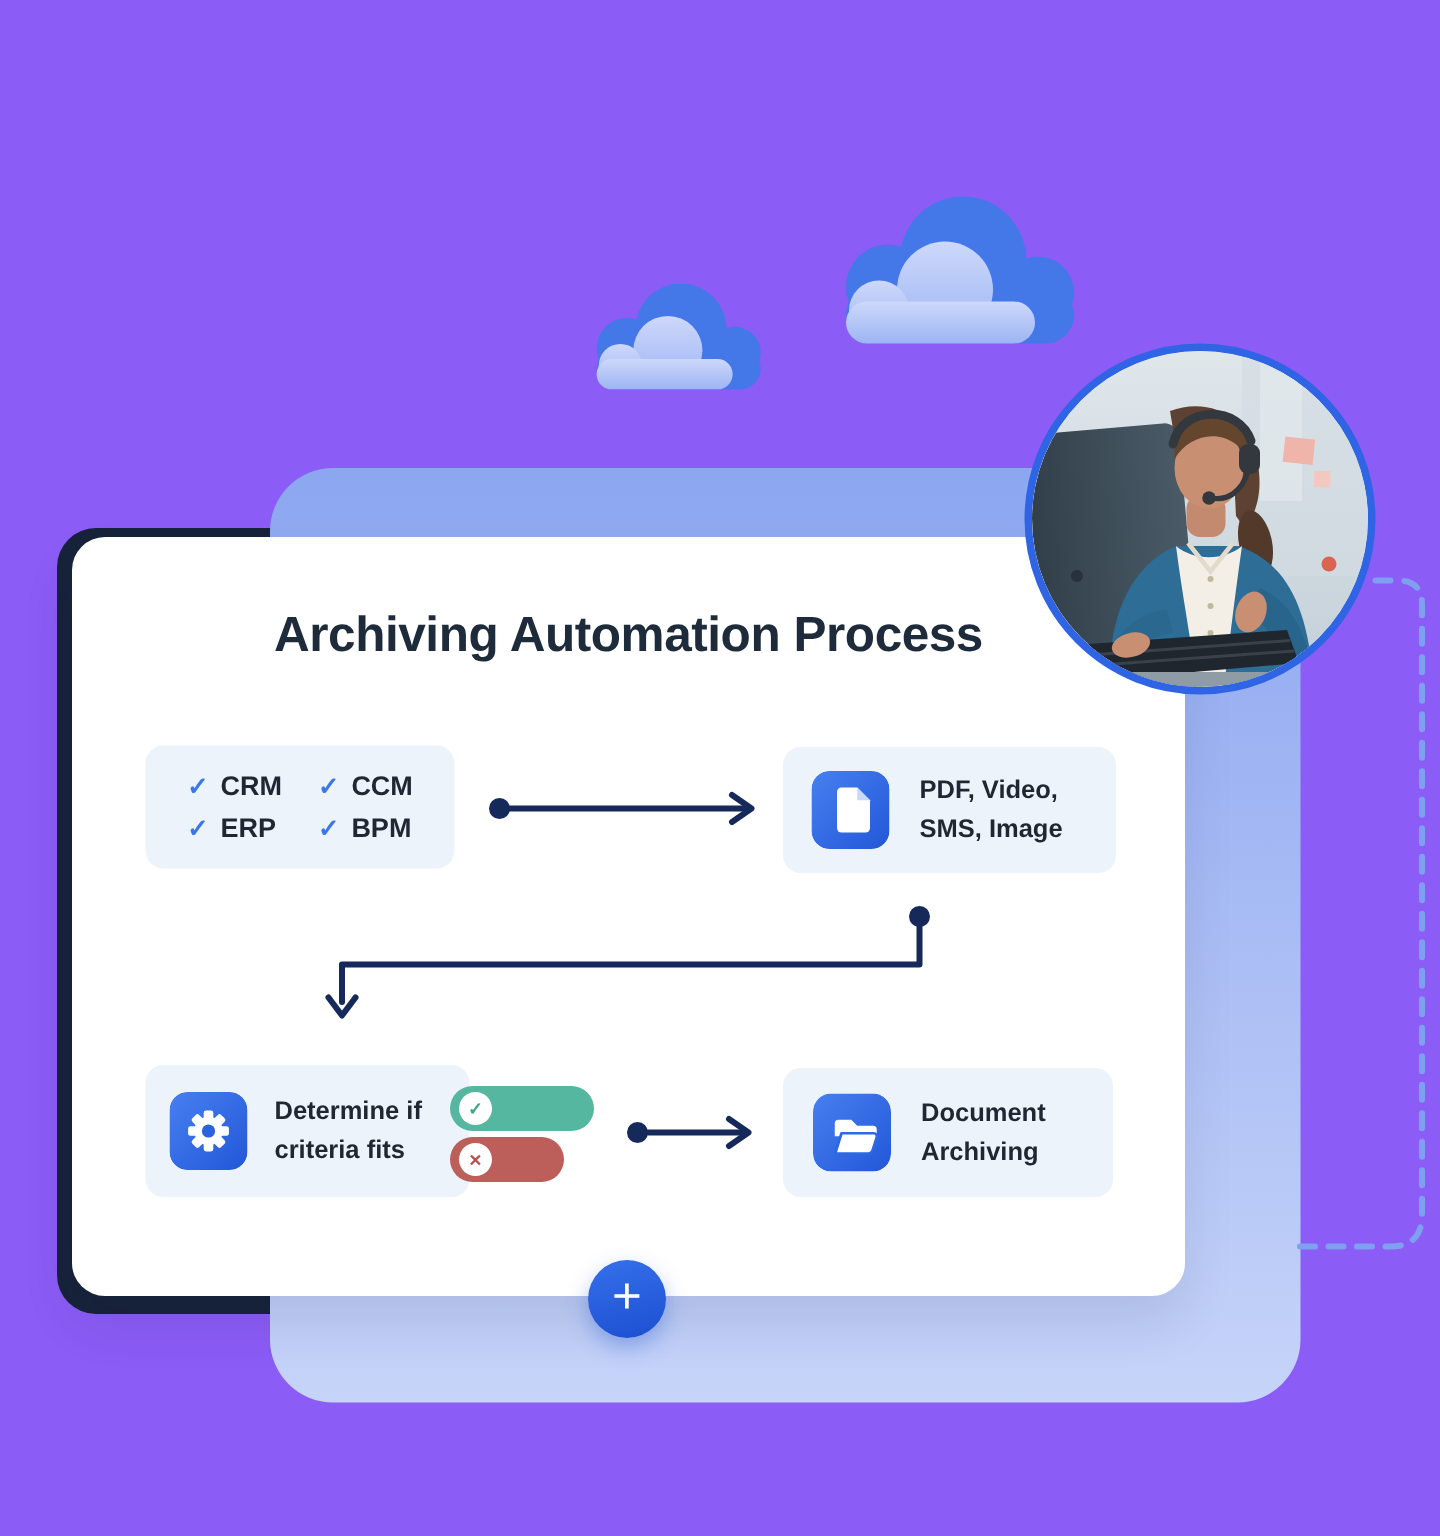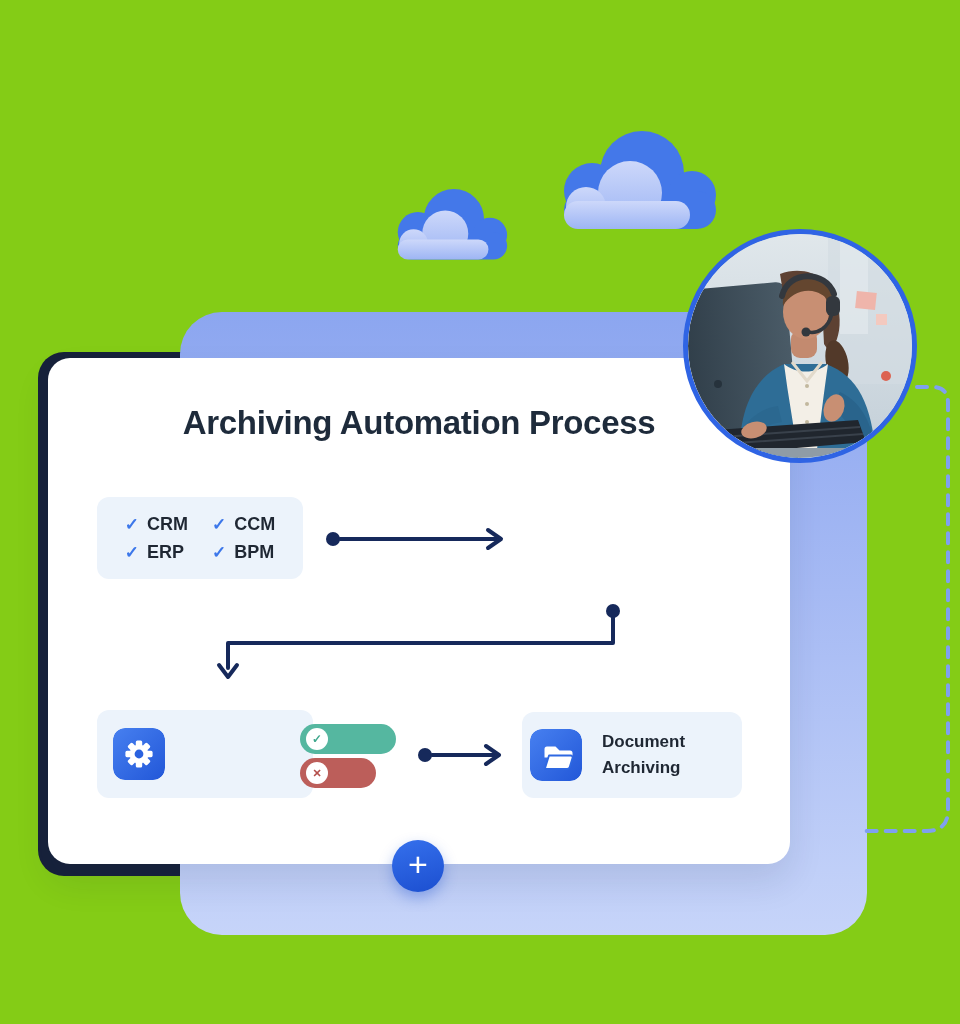--- a/index.html
+++ b/index.html
@@ -1,18 +1,18 @@
 <!DOCTYPE html>
 <html><head>
 <meta charset="utf-8">
 <style>
   * { margin:0; padding:0; box-sizing:border-box; }
   html,body { background:#fff; }
   body { font-family:"Liberation Sans", sans-serif; }
-  .stage { position:relative; width:960px; height:1024px; margin:0 auto; background:#84cc16; overflow:hidden; }
+  .stage { position:relative; width:960px; height:1024px; margin:0 auto; background:#8b5cf6; overflow:hidden; }
 
   
   .cloud { position:absolute; }
   .cloud-big { left:556px; top:131px; width:164px; height:100px; }
   .cloud-small { left:392px; top:189px; width:118px; height:72px; }
 
   
   .navy-card { position:absolute; left:38px; top:352px; width:750px; height:524px; border-radius:26px; background:#17223B; }
   .peri-panel { position:absolute; left:180px; top:312px; width:687px; height:623px; border-radius:42px;
                 background:linear-gradient(180deg,#8CA6F0 0%, #A6BAF4 45%, #C6D4F9 100%); }
@@ -24,21 +24,21 @@
 
   
   .node { position:absolute; background:#ECF3FB; border-radius:12px; display:flex; align-items:center; }
   .node-sources { left:97px; top:497px; width:206px; height:82px; justify-content:center; }
   .src-grid { display:grid; grid-template-columns:auto auto; column-gap:24px; row-gap:7px; }
   .src-item { display:flex; align-items:center; gap:8px; font-size:18px; font-weight:700; color:#1F2733; }
   .src-item .chk { color:#3C77EA; font-size:17px; font-weight:700; }
 
   .node-formats { left:522px; top:498px; width:222px; height:84px; padding-left:19px; gap:20px; }
   .node-criteria { left:97px; top:710px; width:216px; height:88px; padding-left:16px; gap:18px; }
-  .node-archived { left:522px; top:712px; width:220px; height:86px; padding-left:8px; gap:20px; }
+  .node-archived { left:522px; top:712px; width:220px; height:86px; padding-left:20px; gap:20px; }
   .node-text { font-size:17px; font-weight:700; color:#1F2733; line-height:26px; }
 
   .sq-icon { width:52px; height:52px; flex:0 0 52px; border-radius:12px; display:block; }
 
   
   .pill { position:absolute; display:flex; align-items:center; border-radius:16px; }
   .pill-pass { left:300px; top:724px; width:96px; height:30px; background:#55B7A0; }
   .pill-fail { left:300px; top:758px; width:76px; height:30px; background:#BC5E5A; }
   .pill-dot { width:22px; height:22px; margin-left:6px; border-radius:50%; background:#fff;
               display:flex; align-items:center; justify-content:center; font-size:12px; font-weight:700; }
@@ -129,20 +129,37 @@
         <span class="chk">✓</span>
         <span>ERP</span>
       </div>
       <div class="src-item">
         <span class="chk">✓</span>
         <span>BPM</span>
       </div>
     </div>
   </div>
 
+  <div class="node node-formats">
+    <svg class="sq-icon" viewBox="0 0 52 52" aria-hidden="true">
+      <defs>
+          <linearGradient id="ib1" x1="0" y1="0" x2="1" y2="1">
+        <stop offset="0" stop-color="#4780F0"></stop>
+            <stop offset="1" stop-color="#2257D8"></stop>
+          </linearGradient>
+        </defs>
+      <rect width="52" height="52" rx="12" fill="url(#ib1)"></rect>
+      <path d="M20 11 h10.5 L39 19.5 V38 a3 3 0 0 1 -3 3 H20 a3 3 0 0 1 -3 -3 V14 a3 3 0 0 1 3 -3 Z" fill="#fff"></path>
+      <path d="M30.5 11 L39 19.5 H30.5 Z" fill="#C7D8F9"></path>
+    </svg>
+    <div class="node-text">
+      <div>PDF, Video,</div>
+      <div>SMS, Image</div>
+    </div>
+  </div>
 
   <div class="node node-criteria">
     <svg class="sq-icon" viewBox="0 0 52 52" aria-hidden="true">
       <defs>
           <linearGradient id="ib2" x1="0" y1="0" x2="1" y2="1">
         <stop offset="0" stop-color="#4780F0"></stop>
             <stop offset="1" stop-color="#2257D8"></stop>
           </linearGradient>
         </defs>
       <rect width="52" height="52" rx="12" fill="url(#ib2)"></rect>
@@ -154,20 +171,24 @@
           <rect x="-3.2" y="-13.6" width="6.4" height="6" rx="1.6" transform="rotate(90)"></rect>
           <rect x="-3.2" y="-13.6" width="6.4" height="6" rx="1.6" transform="rotate(135)"></rect>
           <rect x="-3.2" y="-13.6" width="6.4" height="6" rx="1.6" transform="rotate(180)"></rect>
           <rect x="-3.2" y="-13.6" width="6.4" height="6" rx="1.6" transform="rotate(225)"></rect>
           <rect x="-3.2" y="-13.6" width="6.4" height="6" rx="1.6" transform="rotate(270)"></rect>
           <rect x="-3.2" y="-13.6" width="6.4" height="6" rx="1.6" transform="rotate(315)"></rect>
         </g>
         <circle r="4.4" fill="#2B62DF"></circle>
       </g>
     </svg>
+    <div class="node-text">
+      <div>Determine if</div>
+      <div>criteria fits</div>
+    </div>
   </div>
 
   <div class="pill pill-pass">
     <span class="pill-dot">✓</span>
   </div>
   <div class="pill pill-fail">
     <span class="pill-dot">✕</span>
   </div>
 
   <div class="node node-archived">

